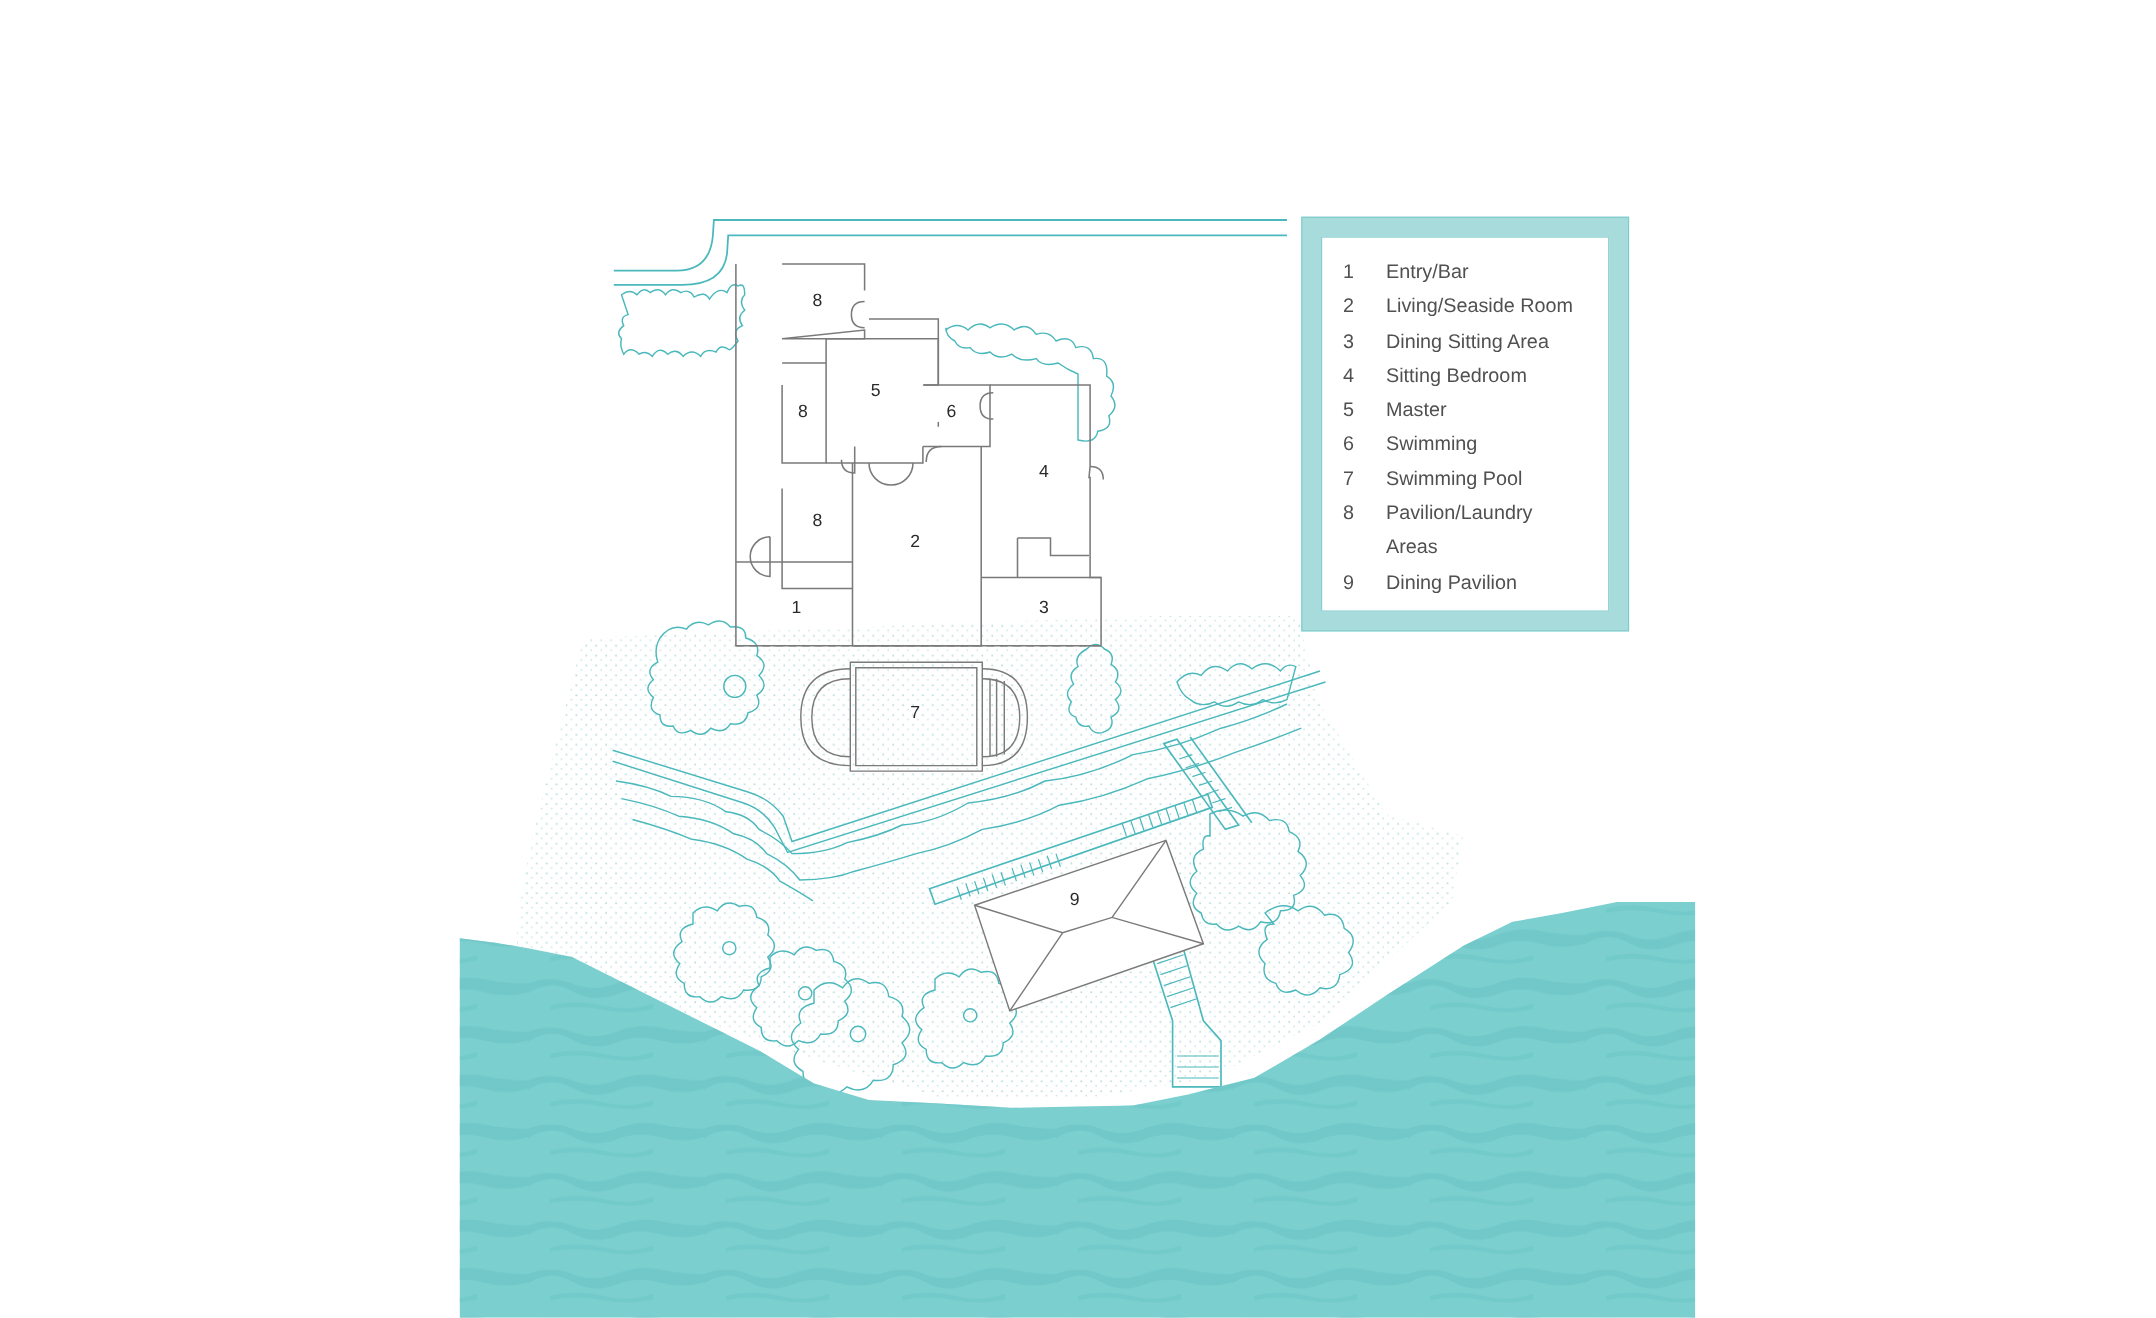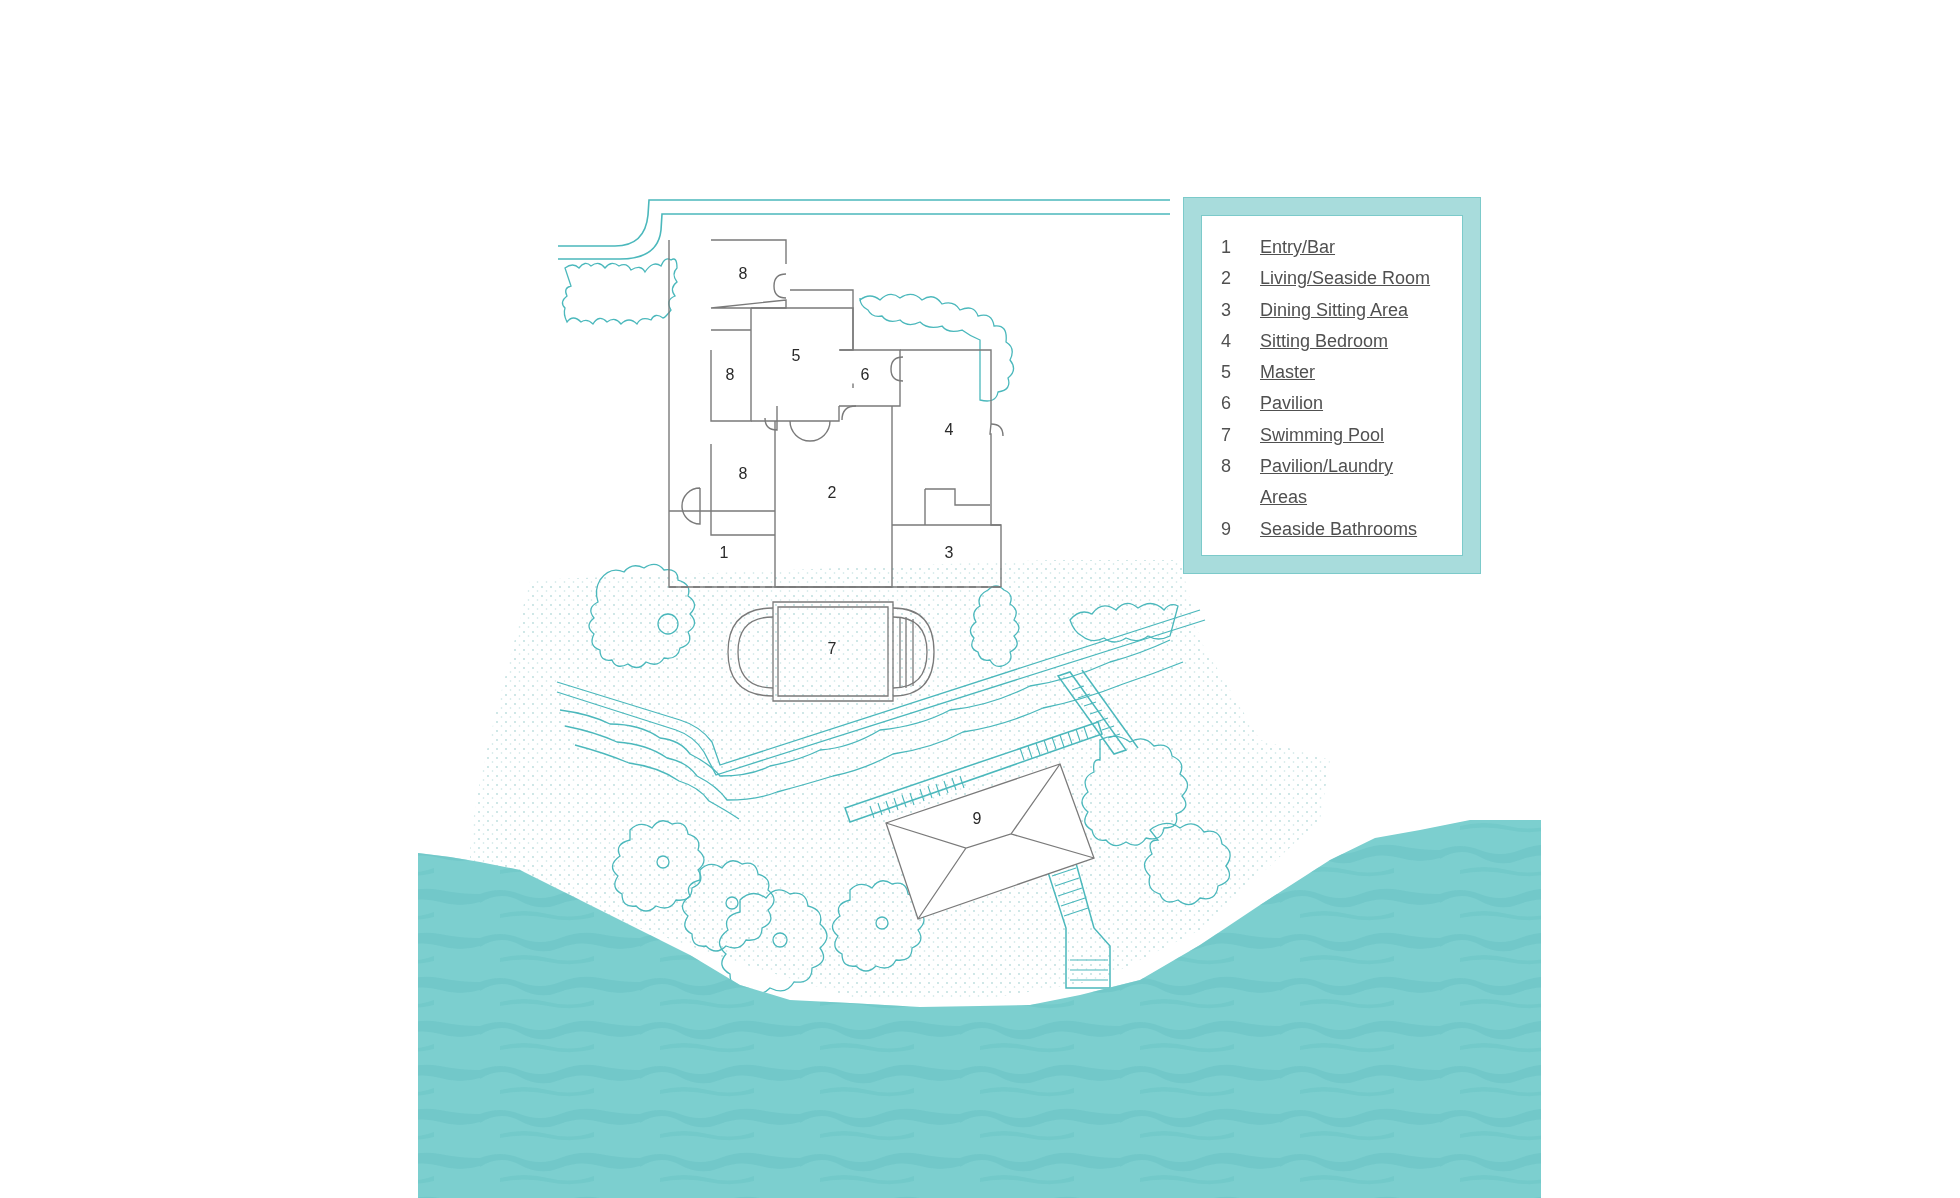--- a/index.html
+++ b/index.html
@@ -10,21 +10,21 @@
       position: absolute; left: 1183px; top: 197px; width: 298px; height: 377px;
       box-sizing: border-box; background: #a8dcdc; border: 1px solid #7ccaca;
     }
     .legend-inner {
       position: absolute; left: 17px; top: 17px; right: 17px; bottom: 17px;
       background: #ffffff; border: 1px solid #7ccaca; box-sizing: border-box;
       padding: 16px 0 0 19px;
     }
     .legend-item { display: flex; font-size: 18px; line-height: 31.3px; color: #505050; }
     .legend-num { width: 39px; flex: none; }
-    .legend-label { flex: 1; text-decoration: underline; }
+    .legend-label { flex: 1; }
     .room-label { position: absolute; font-size: 16px; color: #2a2a2a; transform: translate(-50%, -50%); }
   </style>
 </head>
 <body>
 
 <svg id="scene" width="1960" height="1198" viewBox="0 0 1960 1198" xmlns="http://www.w3.org/2000/svg">
   <defs>
     <pattern id="sand" width="9" height="9" patternUnits="userSpaceOnUse">
       <circle cx="2" cy="2" r="0.9" fill="#b9dcdc"></circle>
       <circle cx="6.5" cy="6" r="0.8" fill="#c8e4e4"></circle>
@@ -154,32 +154,32 @@
     <div class="legend-item">
         <span class="legend-num">4</span>
         <span class="legend-label">Sitting Bedroom</span>
       </div>
     <div class="legend-item">
         <span class="legend-num">5</span>
         <span class="legend-label">Master</span>
       </div>
     <div class="legend-item">
         <span class="legend-num">6</span>
-        <span class="legend-label">Pavilion</span>
+        <span class="legend-label">Swimming</span>
       </div>
     <div class="legend-item">
         <span class="legend-num">7</span>
         <span class="legend-label">Swimming Pool</span>
       </div>
     <div class="legend-item">
         <span class="legend-num">8</span>
         <span class="legend-label">Pavilion/Laundry</span>
       </div>
     <div class="legend-item">
         <span class="legend-num"></span>
         <span class="legend-label">Areas</span>
       </div>
     <div class="legend-item">
         <span class="legend-num">9</span>
-        <span class="legend-label">Seaside Bathrooms</span>
+        <span class="legend-label">Dining Pavilion</span>
       </div>
   </div>
 </div>
 
 </body></html>

